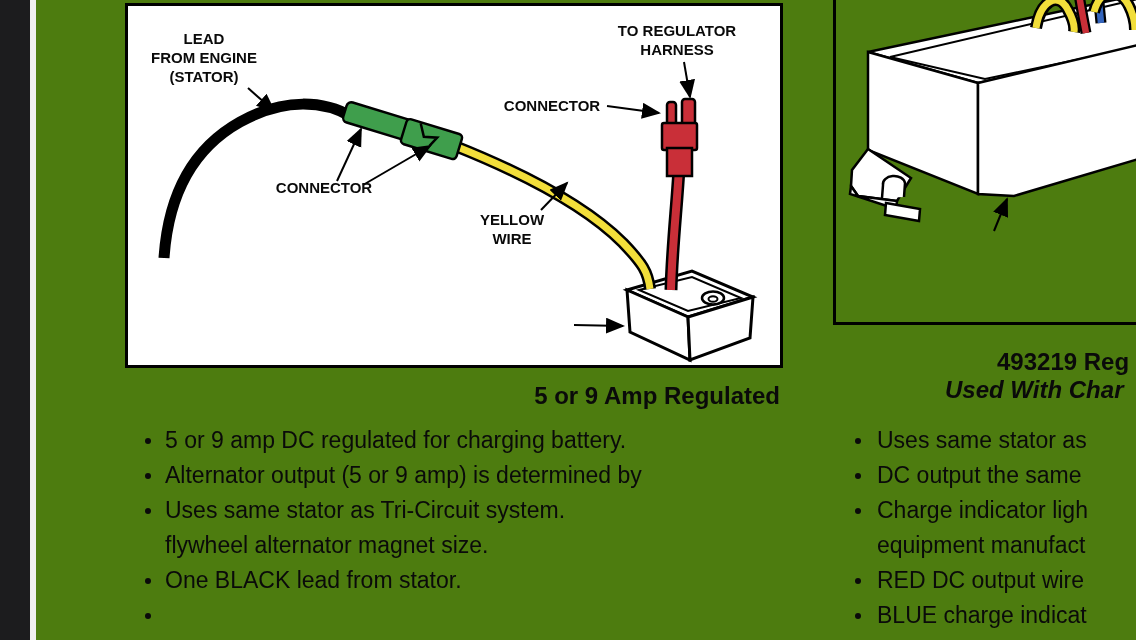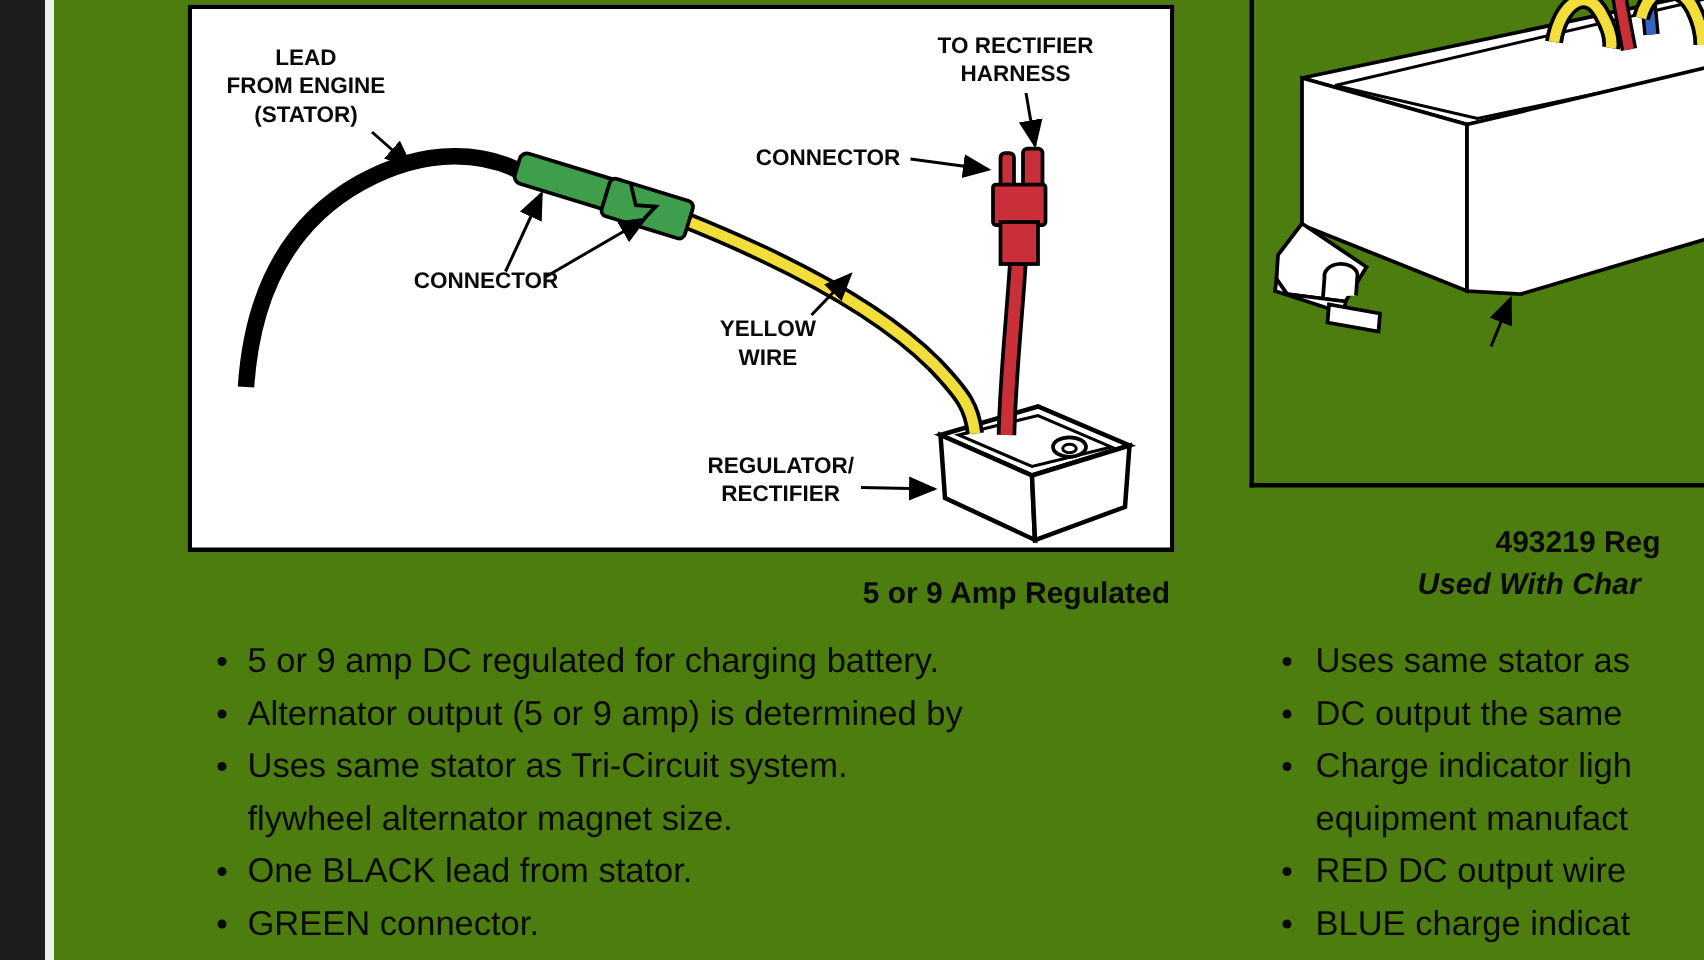--- a/index.html
+++ b/index.html
@@ -5,21 +5,21 @@
   html,body{margin:0;padding:0;background:#fff;}
   #screen{position:relative;width:1136px;height:640px;overflow:hidden;background:#4d7c0f;
           font-family:"Liberation Sans", sans-serif;color:#0a0a0a;}
   .sidebar{position:absolute;left:0;top:0;width:30px;height:640px;background:#1c1c1e;}
   .sidebar-strip{position:absolute;left:30px;top:0;width:6px;height:640px;background:#efefef;}
   .figure-frame{position:absolute;background:#fff;box-sizing:border-box;}
   #left-frame{left:125px;top:3px;width:658px;height:365px;border:3px solid #000;}
   #right-frame{left:833px;top:-8px;width:303px;height:333px;border-left:3px solid #000;border-bottom:3px solid #000;}
   svg{position:absolute;left:0;top:0;}
   .fig-label{position:absolute;font-weight:bold;font-size:15px;line-height:19px;text-align:center;white-space:nowrap;}
-  .caption{position:absolute;font-weight:bold;font-size:20px;line-height:28px;white-space:nowrap;}
+  .caption{position:absolute;font-weight:bold;font-size:24px;line-height:28px;white-space:nowrap;}
   #left-caption{left:128px;top:382px;width:652px;text-align:right;}
   #right-caption-1{left:997px;top:348px;}
   #right-caption-2{left:945px;top:376px;font-style:italic;}
   .bullet-col{position:absolute;font-size:23px;line-height:35px;}
   #left-bullets{left:143px;top:423px;width:700px;}
   #right-bullets{left:853px;top:423px;width:420px;}
   .bline{position:relative;height:35px;white-space:nowrap;}
   .bline .txt{display:inline-block;}
   #left-bullets .bline .txt{margin-left:22px;}
   #right-bullets .bline .txt{margin-left:24px;text-align:center;}
@@ -110,43 +110,39 @@
   <div id="right-frame" class="figure-frame" style="background:transparent;"></div>
 
   <div class="fig-label" style="left:139px;top:29px;width:130px;">
     <div>LEAD</div>
     <div>FROM ENGINE</div>
     <div>(STATOR)</div>
   </div>
   <div class="fig-label" style="left:273px;top:178px;width:102px;">CONNECTOR</div>
   <div class="fig-label" style="left:502px;top:96px;width:100px;">CONNECTOR</div>
   <div class="fig-label" style="left:607px;top:21px;width:140px;">
-    <div>TO RECTIFIER</div>
+    <div>TO REGULATOR</div>
     <div>HARNESS</div>
   </div>
   <div class="fig-label" style="left:462px;top:210px;width:100px;">
     <div>YELLOW</div>
     <div>WIRE</div>
-  </div>
-  <div class="fig-label" style="left:458px;top:301px;width:125px;">
-    <div>REGULATOR/</div>
-    <div>RECTIFIER</div>
   </div>
 
   <div id="left-caption" class="caption">5 or 9 Amp Regulated</div>
   <div id="right-caption-1" class="caption">493219 Reg</div>
   <div id="right-caption-2" class="caption">Used With Char</div>
 
   <div id="left-bullets" class="bullet-col">
     <div class="bline"><span class="dot"></span><span class="txt">5 or 9 amp DC regulated for charging battery.</span></div>
     <div class="bline"><span class="dot"></span><span class="txt">Alternator output (5 or 9 amp) is determined by</span></div>
     <div class="bline"><span class="dot"></span><span class="txt">Uses same stator as Tri-Circuit system.</span></div>
     <div class="bline no-dot"><span class="txt">flywheel alternator magnet size.</span></div>
     <div class="bline"><span class="dot"></span><span class="txt">One BLACK lead from stator.</span></div>
-    <div class="bline"><span class="dot"></span><span class="txt">GREEN connector.</span></div>
+    <div class="bline"><span class="dot"></span></div>
   </div>
 
   <div id="right-bullets" class="bullet-col">
     <div class="bline"><span class="dot"></span><span class="txt">Uses same stator as</span></div>
     <div class="bline"><span class="dot"></span><span class="txt">DC output the same</span></div>
     <div class="bline"><span class="dot"></span><span class="txt">Charge indicator ligh</span></div>
     <div class="bline no-dot"><span class="txt">equipment manufact</span></div>
     <div class="bline"><span class="dot"></span><span class="txt">RED DC output wire</span></div>
     <div class="bline"><span class="dot"></span><span class="txt">BLUE charge indicat</span></div>
   </div>

